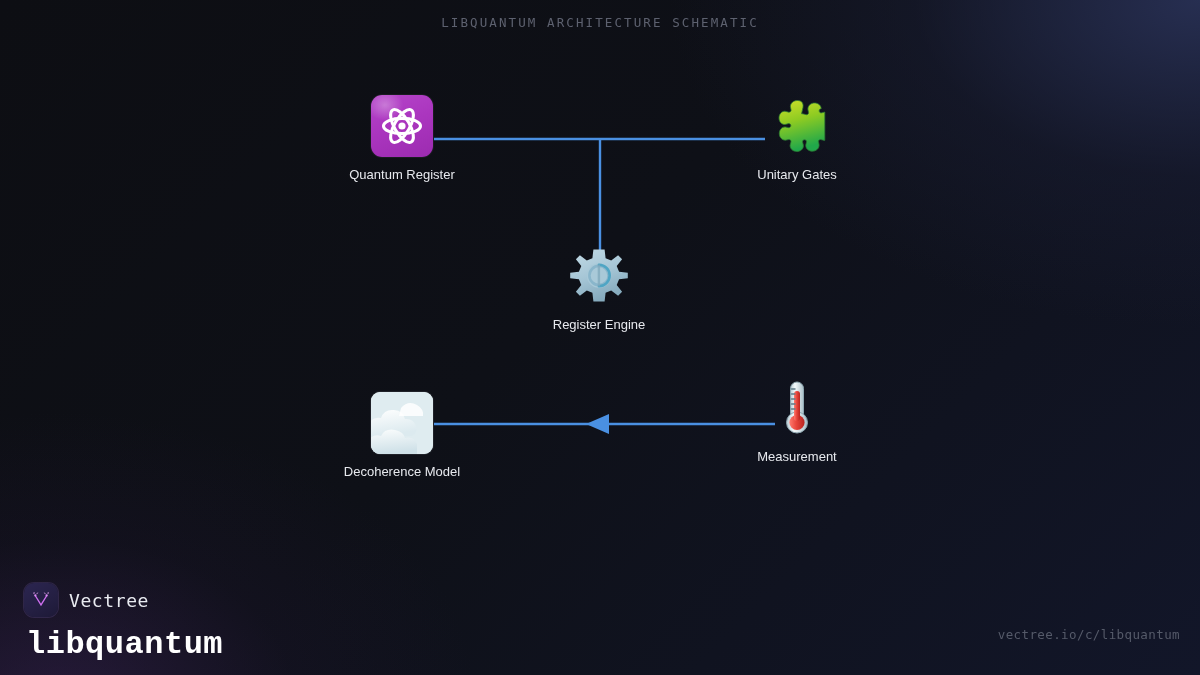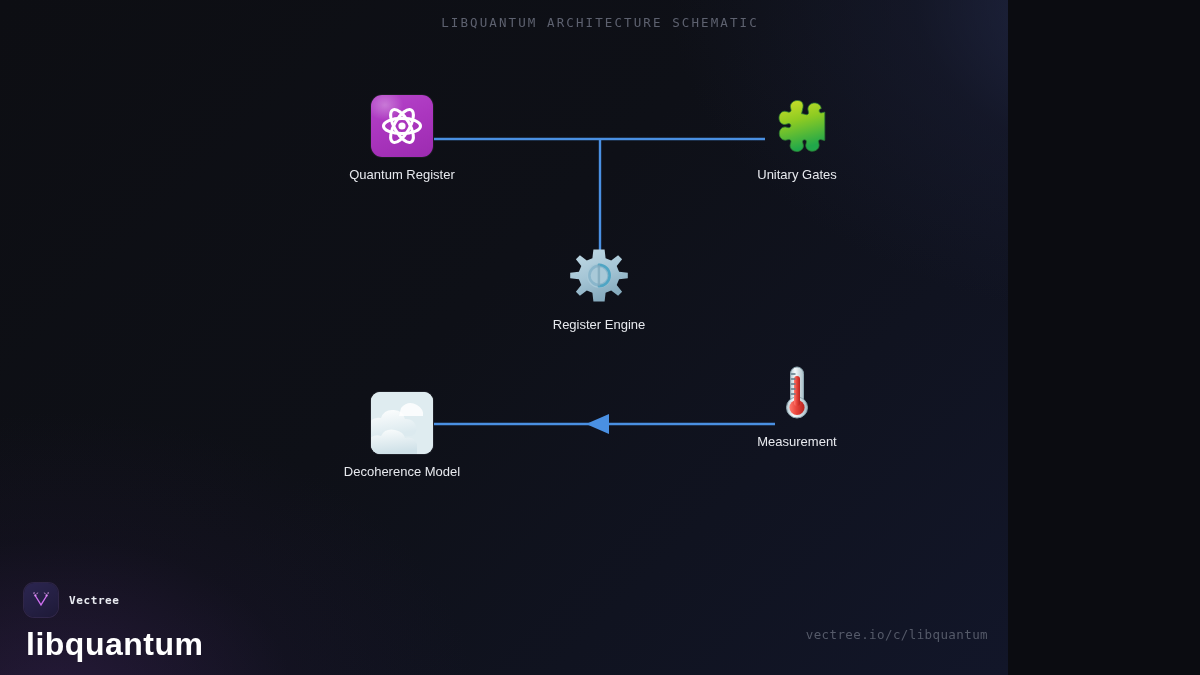--- a/index.html
+++ b/index.html
@@ -5,21 +5,21 @@
   html, body {
     margin: 0;
     padding: 0;
     background: #0b0c11;
   }
   body {
     font-family: "Liberation Sans", sans-serif;
   }
   #canvas {
     position: relative;
-    width: 1008px;
+    width: 1200px;
     height: 675px;
     overflow: hidden;
     background:
       radial-gradient(680px 420px at 1200px 0px, rgba(40,48,84,0.95) 0%, rgba(26,30,54,0.45) 42%, rgba(13,14,20,0.0) 78%),
       radial-gradient(520px 360px at 60px 700px, rgba(76,42,112,0.38) 0%, rgba(40,24,64,0.16) 45%, rgba(13,14,20,0.0) 80%),
       linear-gradient(135deg, #0d0e13 0%, #0e1017 46%, #121629 100%);
   }
 
   
   .schematic-title {
@@ -98,30 +98,30 @@
     height: 34px;
     border-radius: 10px;
     background: linear-gradient(150deg, #2b2550 0%, #241f42 60%, #1d1937 100%);
     box-shadow: 0 0 0 1px rgba(150,120,220,0.18);
     display: flex;
     align-items: center;
     justify-content: center;
   }
   .brand-name {
     font-family: "DejaVu Sans Mono", "Liberation Mono", monospace;
-    font-size: 11px;
-    font-weight: bold;
+    font-size: 18px;
+    font-weight: normal;
     color: #e9ebf1;
     letter-spacing: 0.6px;
   }
   .package-name {
     position: absolute;
     left: 26px;
     bottom: 12px;
-    font-family: Liberation Sans, sans-serif;
+    font-family: Liberation Mono, monospace;
     font-size: 32px;
     font-weight: bold;
     color: #ffffff;
     letter-spacing: 0.5px;
   }
   .footer-url {
     position: absolute;
     right: 20px;
     bottom: 33px;
     font-family: "DejaVu Sans Mono", "Liberation Mono", monospace;
@@ -232,21 +232,21 @@
         </defs>
         <rect x="0" y="0" width="62" height="62" fill="#dfecf0"></rect>
         <path fill="url(#cl1)" d="M-4,34 q5,-10 14,-8 q3,-9 13,-8 q9,0.5 11,9 q8,-1 11,7 q2,7 -4,10 l-45,0 z"></path>
         <path fill="url(#cl2)" d="M-4,50 q6,-9 14,-6 q4,-8 14,-6 q9,2 10,8 q9,-2 12,6 l0,10 l-50,0 z"></path>
         <path fill="#ffffff" opacity="0.85" d="M30,16 q7,-8 16,-3 q7,4 6,11 l-24,0 z"></path>
       </svg>
     </div>
     <div class="node-label">Decoherence Model</div>
   </div>
 
-  <div class="node" style="left:797px; top:362px;">
+  <div class="node" style="left:797px; top:377px;">
     <div class="node-icon bare-icon">
       <svg viewBox="0 0 62 62" width="62" height="62">
         <defs>
           <linearGradient id="tb" x1="0" y1="0" x2="1" y2="0">
             <stop offset="0%" stop-color="#b9ccd4"></stop>
             <stop offset="35%" stop-color="#f4fafc"></stop>
             <stop offset="100%" stop-color="#aabfc8"></stop>
           </linearGradient>
           <linearGradient id="tr" x1="0" y1="0" x2="1" y2="0">
             <stop offset="0%" stop-color="#ff7a6e"></stop>

